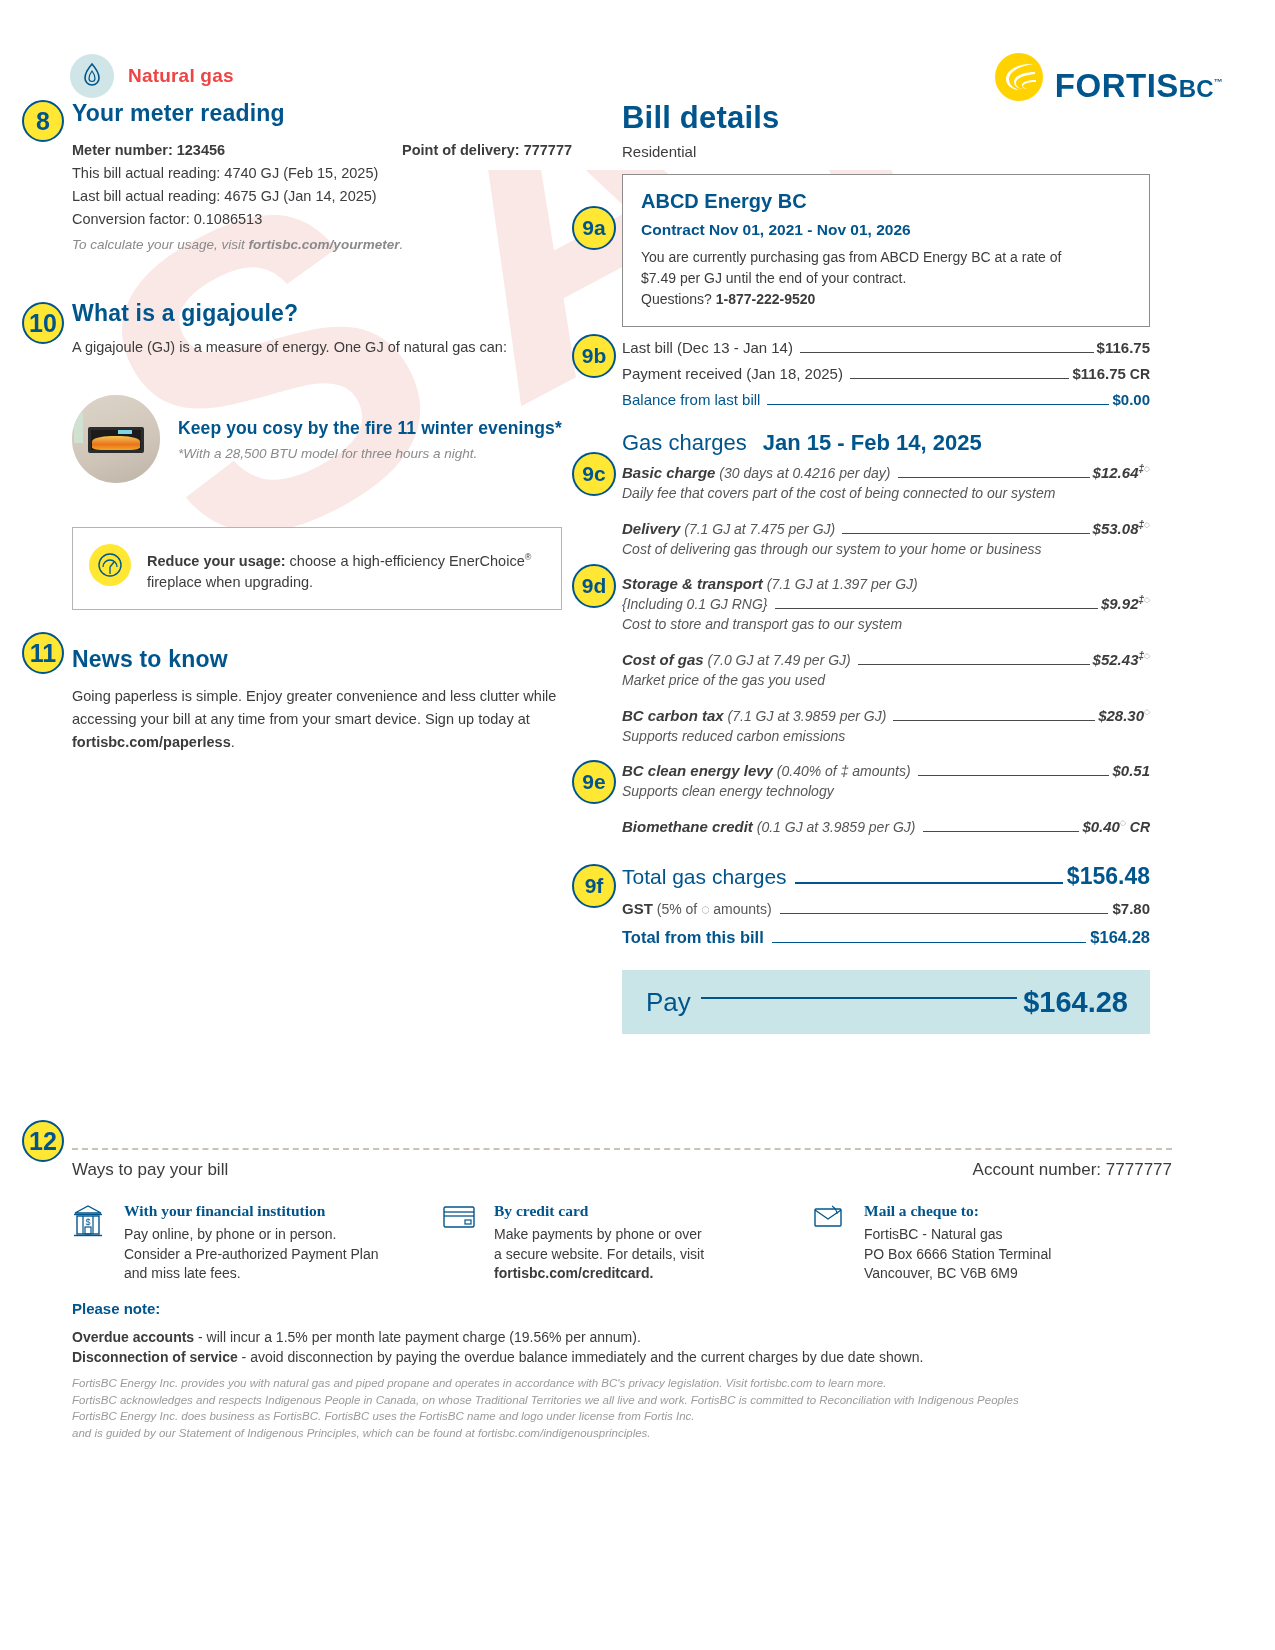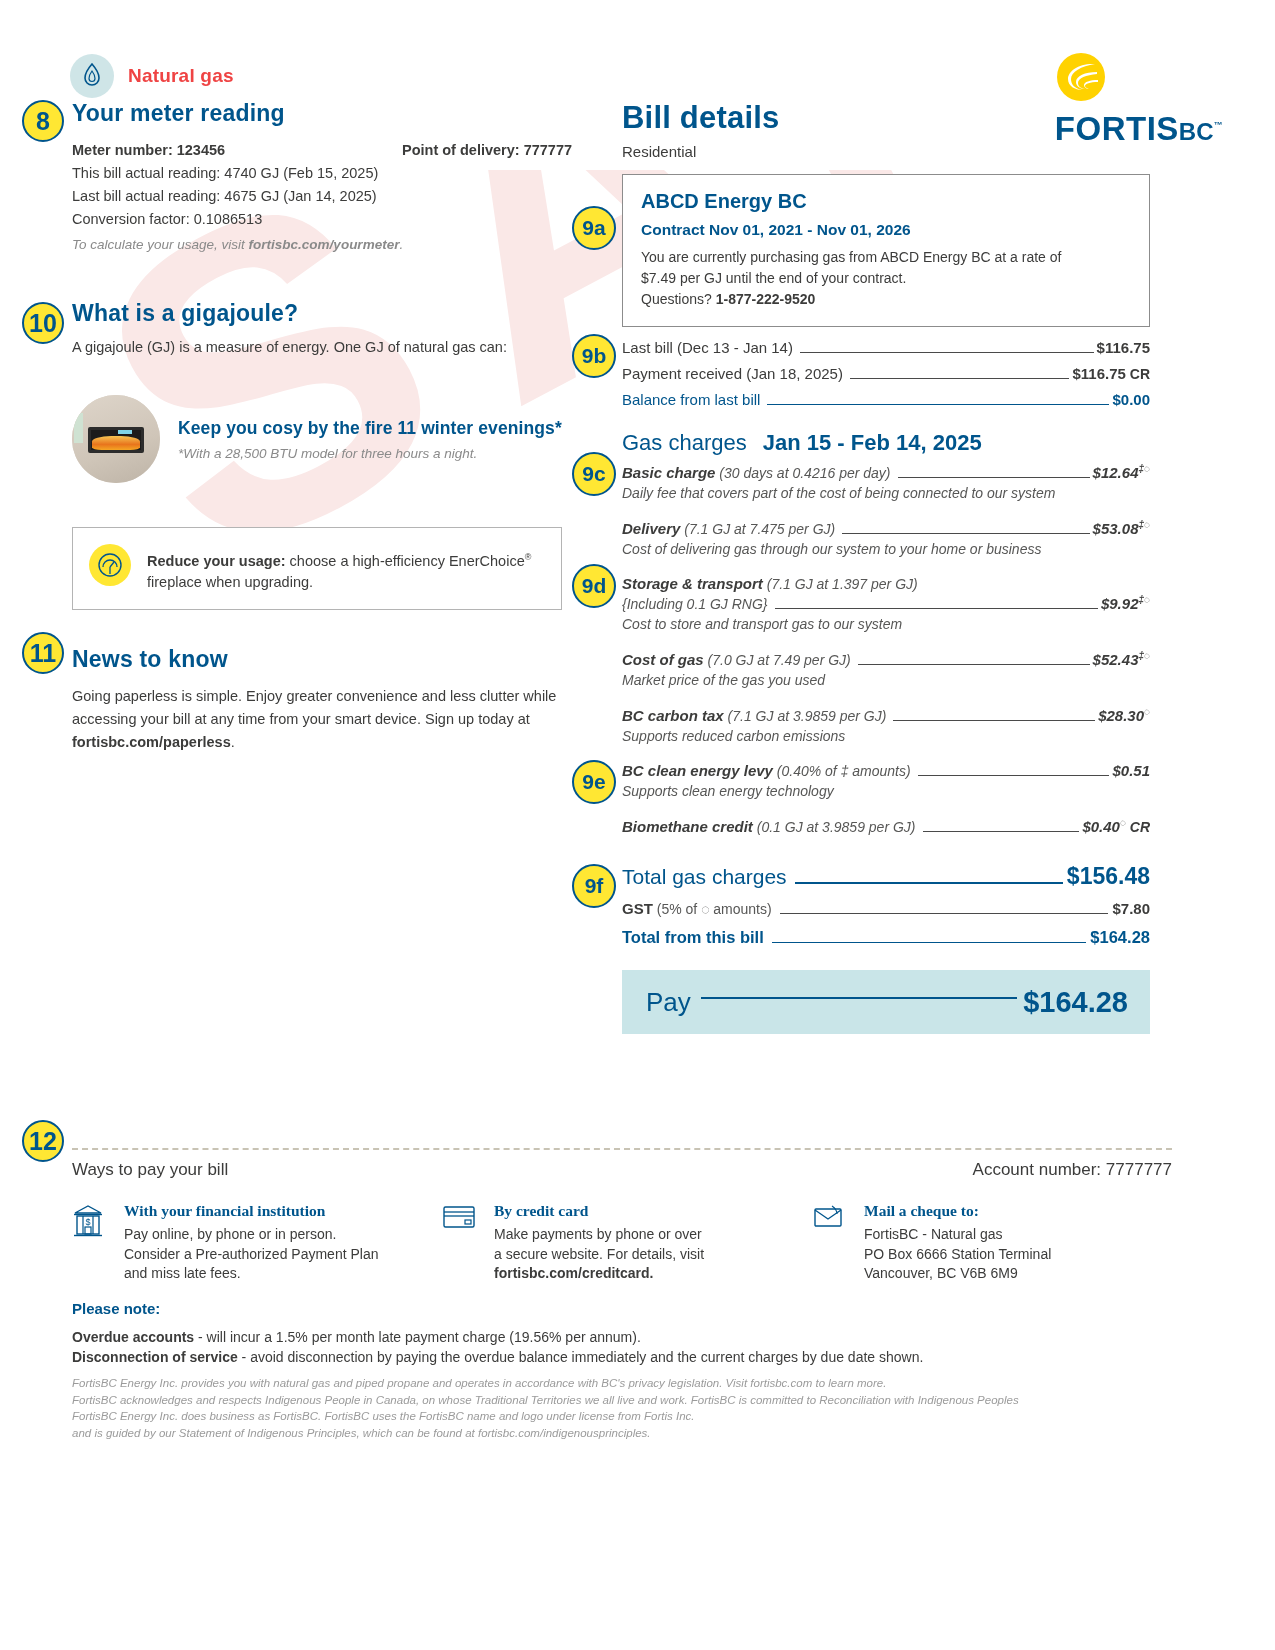--- a/index.html
+++ b/index.html
@@ -49,21 +49,21 @@
     width: 44px; height: 44px; border-radius: 50%;
     background: #cfe5e7;
     display: flex; align-items: center; justify-content: center;
   }
   .gasbadge svg { display: block; }
   .gaslabel {
     position: absolute; left: 128px; top: 43px;
     font-size: 19px; font-weight: 700; color: #ef4444;
     letter-spacing: .2px;
   }
-  .logo { position: absolute; right: 52px; top: 30px; display: flex; align-items: flex-start; gap: 10px; flex-direction: column; }
+  .logo { position: absolute; right: 52px; top: 30px; display: flex; align-items: flex-end; gap: 10px; }
   .logo-mark { width: 52px; height: 50px; }
   .logo-text { font-size: 33px; font-weight: 700; color: #00558c; letter-spacing: .5px; line-height: 1; }
   .logo-text .bc { font-size: 24px; letter-spacing: 0; }
   .logo-text .tm { font-size: 9px; vertical-align: super; }
 
   
   .bubble {
     position: absolute;
     border-radius: 50%;
     background: #ffe733;

